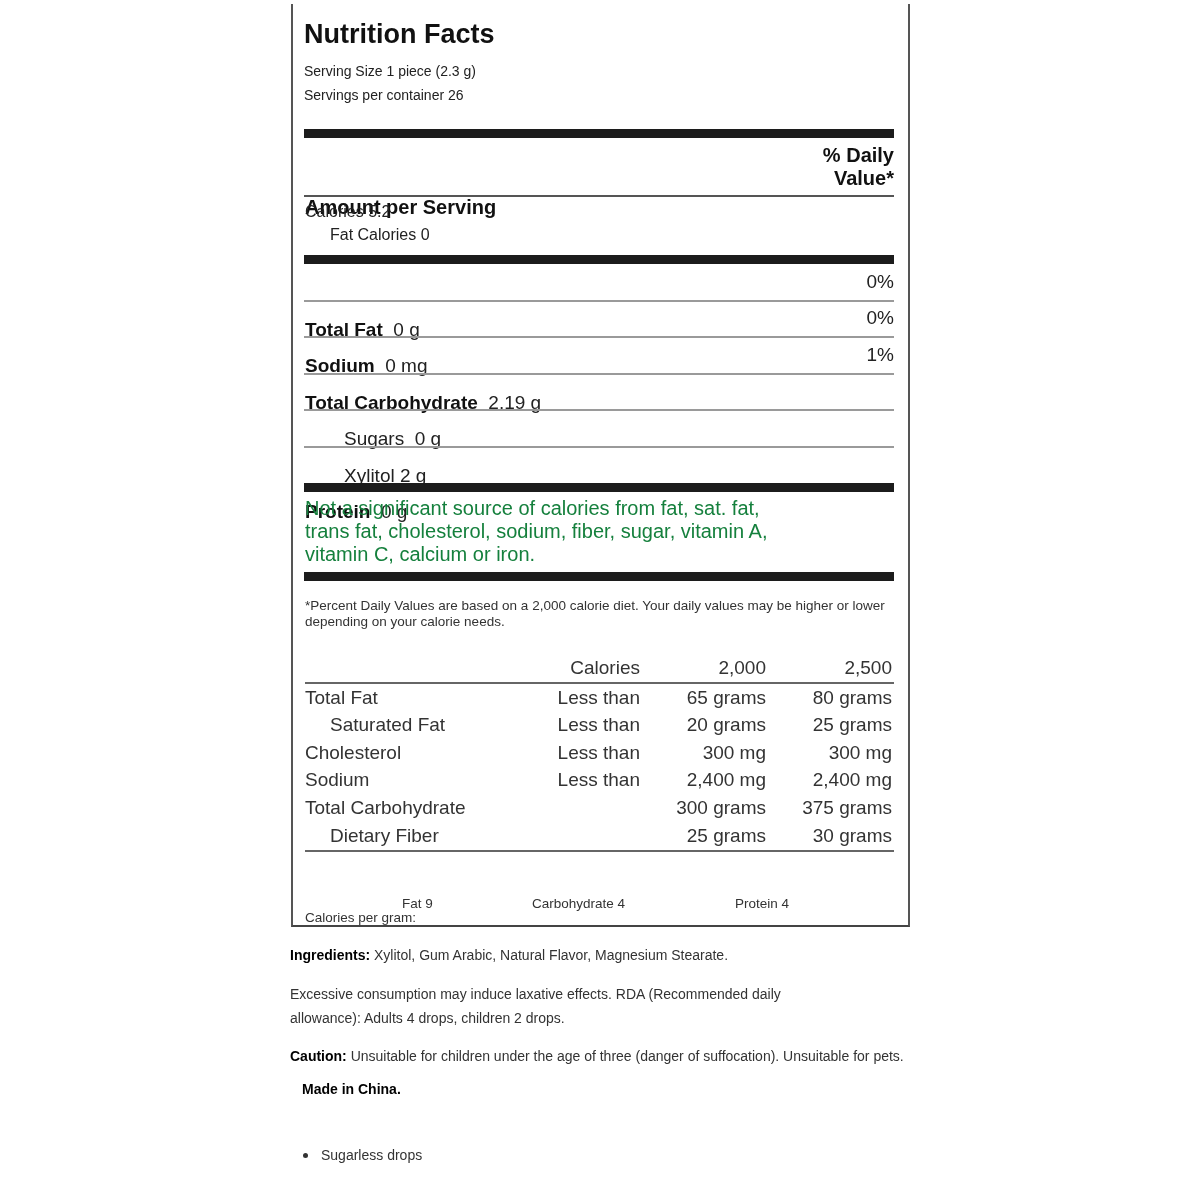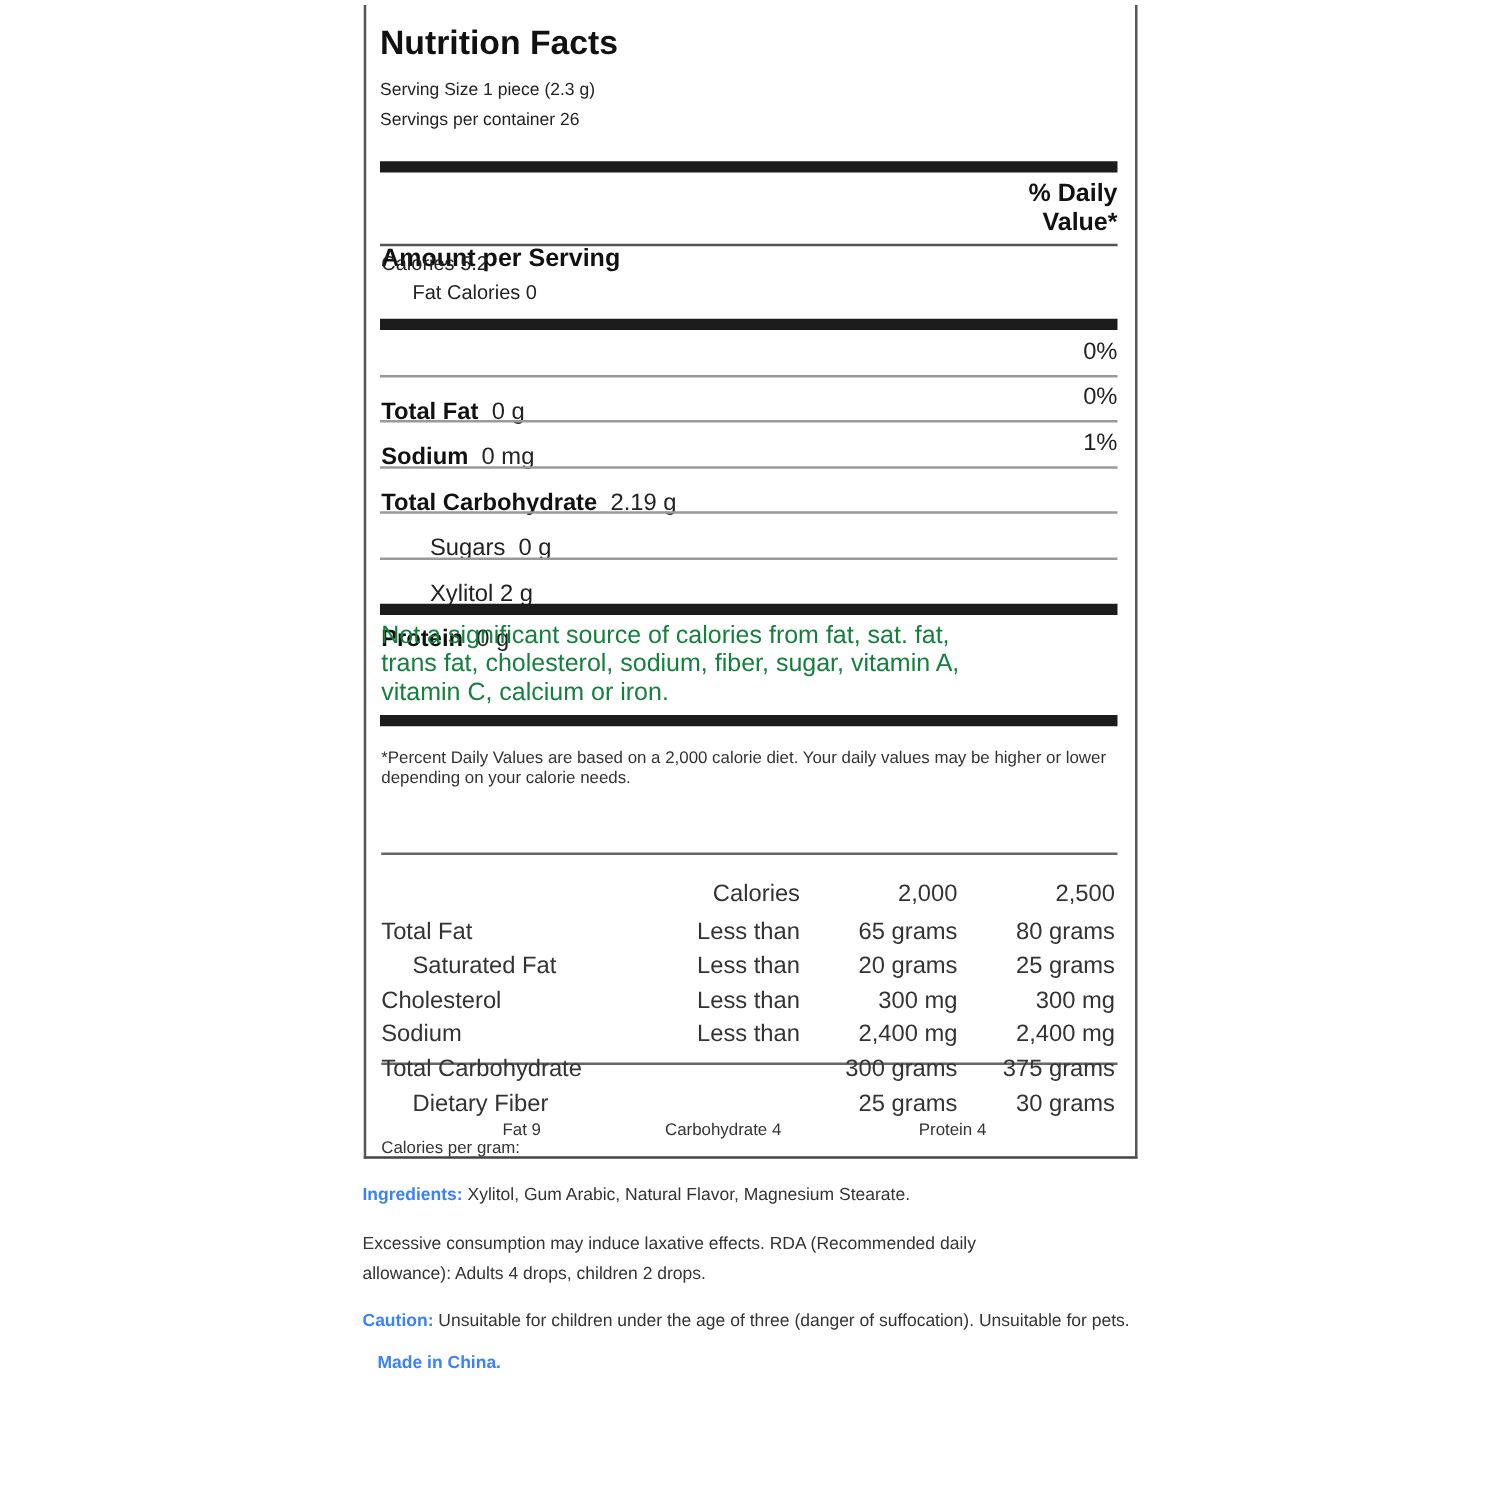--- a/index.html
+++ b/index.html
@@ -77,34 +77,34 @@
       position: absolute;
       left: 305px; top: 654px;
       width: 589px;
       font-size: 19px; color: #333;
     }
     .dv-row {
       position: relative;
       height: 27.6px;
       line-height: 27.6px;
     }
-    .dv-row span { position: absolute; white-space: nowrap; margin-top: 48px; }
+    .dv-row span { position: absolute; white-space: nowrap; }
     .dv-c0 { left: 0; }
     .dv-c0.indent { left: 25px; }
     .dv-c1 { right: 254px; text-align: right; }
     .dv-c2 { right: 128px; text-align: right; }
     .dv-c3 { right: 2px; text-align: right; }
     .cpg { left: 305px; top: 866px; font-size: 13.5px; color: #333; margin-top: 44px; }
     .cpg-item { top: 896px; font-size: 13.5px; color: #333; }
     .info {
       left: 290px;
       font-size: 14px; line-height: 24px; color: #333;
       white-space: normal; width: 620px;
     }
-    .info b { color: #3b82f6; }
+    .info b { color: #000000; }
     .bullets {
       position: absolute;
       left: 290px; top: 1143px;
       margin: 0; padding: 0;
       list-style: none;
       font-size: 14px; color: #333;
     }
     .bullets li {
       position: relative;
       padding-left: 31px;
@@ -248,13 +248,17 @@
 
 <div class="abs info" style="top:1044px;">
   <b>Caution:</b><span> Unsuitable for children under the age of three (danger of suffocation). Unsuitable for pets.</span>
 </div>
 
 <div class="abs info" style="top:1077px;padding-left:12px;">
   <b>Made in China.</b>
 </div>
 
 <ul class="bullets">
+  <li>
+    <span class="dot"></span>
+    <span>Sugarless drops</span>
+  </li>
 </ul>
 
 </body></html>

